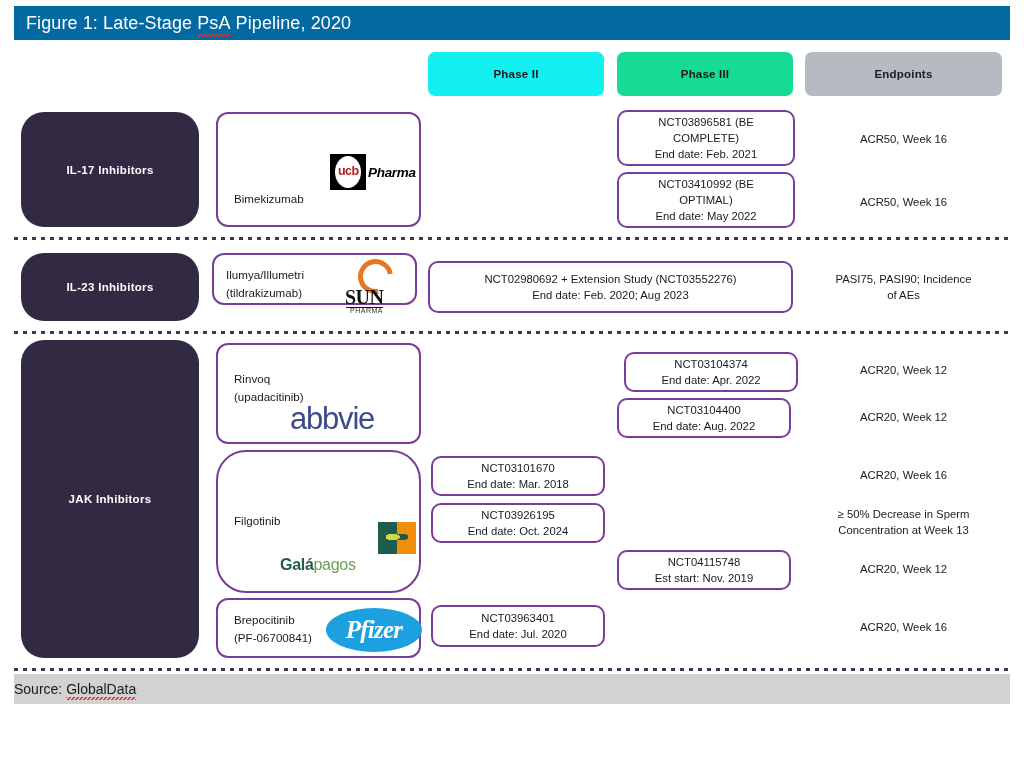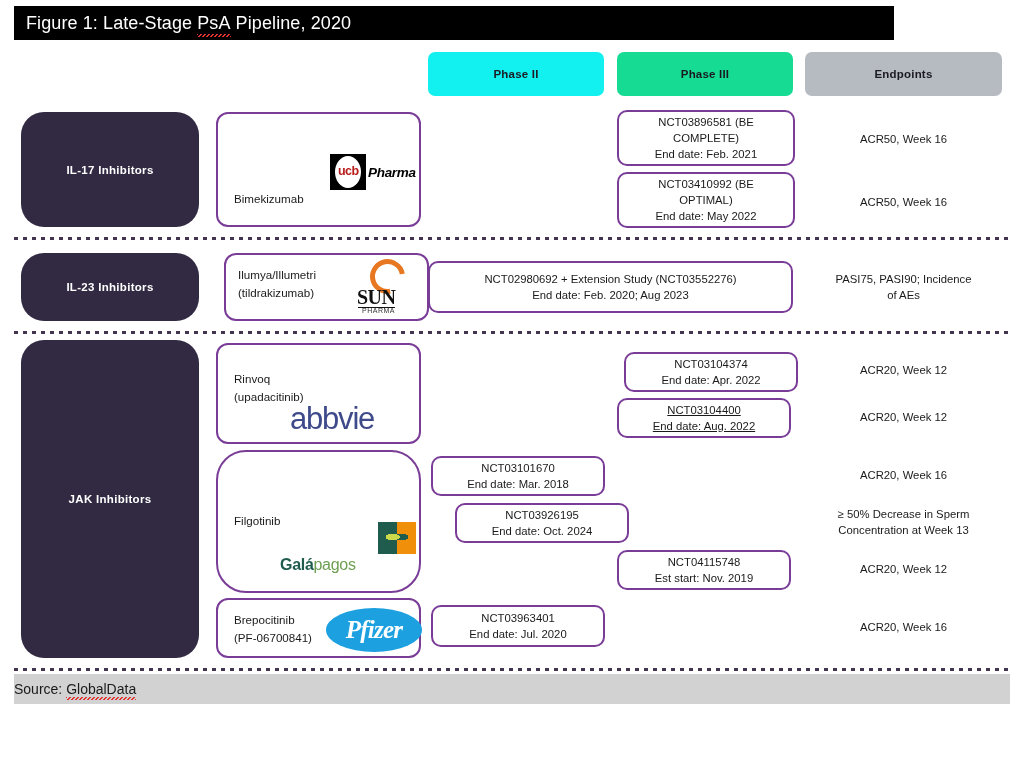--- a/index.html
+++ b/index.html
@@ -13,23 +13,23 @@
     font-family: "Liberation Sans", sans-serif;
     position: relative;
     overflow: hidden;
   }
 
   
   #title-bar {
     position: absolute;
     left: 14px;
     top: 6px;
-    width: 880px;
+    width: 996px;
     height: 34px;
-    background: #000000;
+    background: #0369a1;
     display: flex;
     align-items: center;
   }
   #title-text {
     color: #ffffff;
     font-size: 18px;
     letter-spacing: 0.1px;
     padding-left: 12px;
     white-space: nowrap;
     position: relative;
@@ -102,21 +102,21 @@
     text-align: center;
     font-size: 11.3px;
     color: #1a1a1a;
     line-height: 1.42;
     padding: 2px 20px;
   }
   .trial-text { white-space: pre-line; }
 
   
   #drug-bimekizumab { left: 216px; top: 112px; width: 205px; height: 115px; }
-  #drug-ilumya      { left: 224px; top: 253px; width: 205px; height: 68px;  }
+  #drug-ilumya      { left: 212px; top: 253px; width: 205px; height: 52px;  }
   #drug-rinvoq      { left: 216px; top: 343px; width: 205px; height: 101px; }
   #drug-filgotinib  { left: 216px; top: 450px; width: 205px; height: 143px; border-radius: 30px; }
   #drug-brepocitinib{ left: 216px; top: 598px; width: 205px; height: 60px;  }
 
   .drug-inner {
     position: relative;
     width: 100%;
     height: 100%;
   }
   .drug-name {
@@ -125,23 +125,23 @@
     color: #1a1a1a;
     line-height: 1.55;
     white-space: pre-line;
   }
 
   
   #trial-bimeki-1 { left: 617px; top: 110px; width: 178px; height: 56px; }
   #trial-bimeki-2 { left: 617px; top: 172px; width: 178px; height: 56px; }
   #trial-ilumya   { left: 428px; top: 261px; width: 365px; height: 52px; align-items: center; }
   #trial-rinvoq-1 { left: 617px; top: 352px; width: 174px; height: 40px; margin-left: 7px; }
-  #trial-rinvoq-2 { left: 617px; top: 398px; width: 174px; height: 40px; text-decoration: underline; }
+  #trial-rinvoq-2 { left: 617px; top: 398px; width: 174px; height: 40px; }
   #trial-filgo-1  { left: 431px; top: 456px; width: 174px; height: 40px; }
-  #trial-filgo-2  { left: 431px; top: 503px; width: 174px; height: 40px; margin-left: 24px; }
+  #trial-filgo-2  { left: 431px; top: 503px; width: 174px; height: 40px; }
   #trial-filgo-3  { left: 617px; top: 550px; width: 174px; height: 40px; }
   #trial-brepo-1  { left: 431px; top: 605px; width: 174px; height: 42px; }
 
   
   .endpoint {
     position: absolute;
     width: 197px;
     left: 805px;
     text-align: center;
     font-size: 11.3px;

